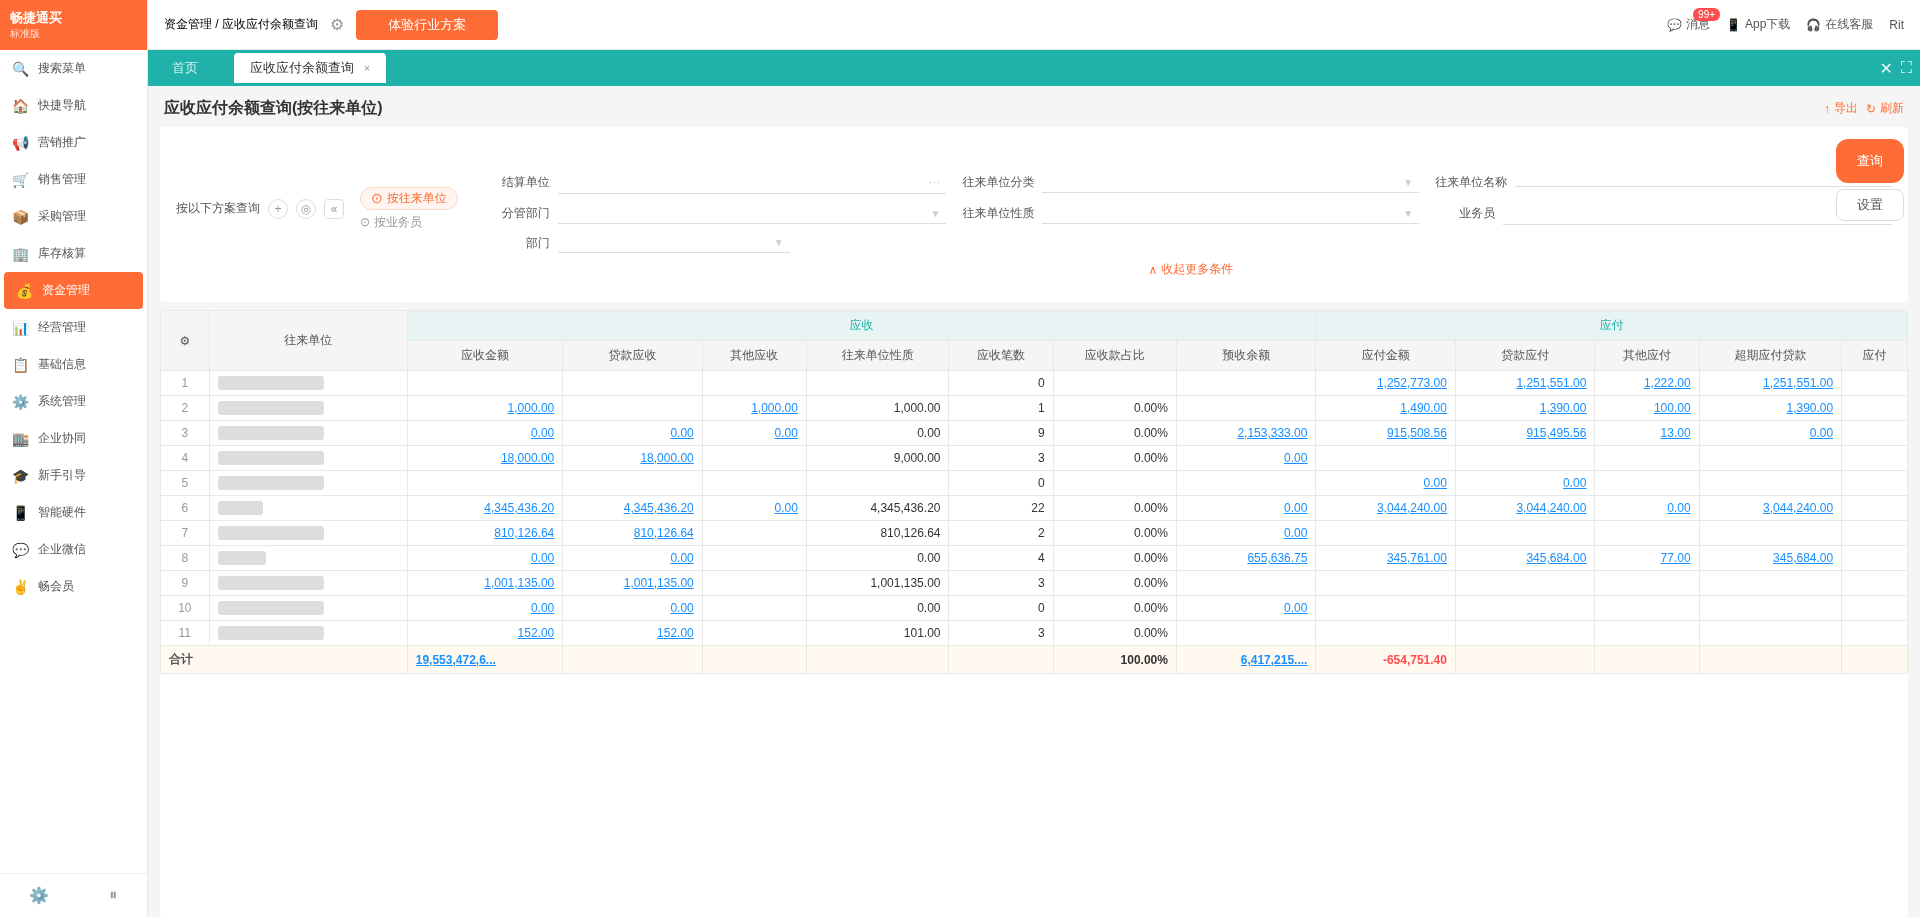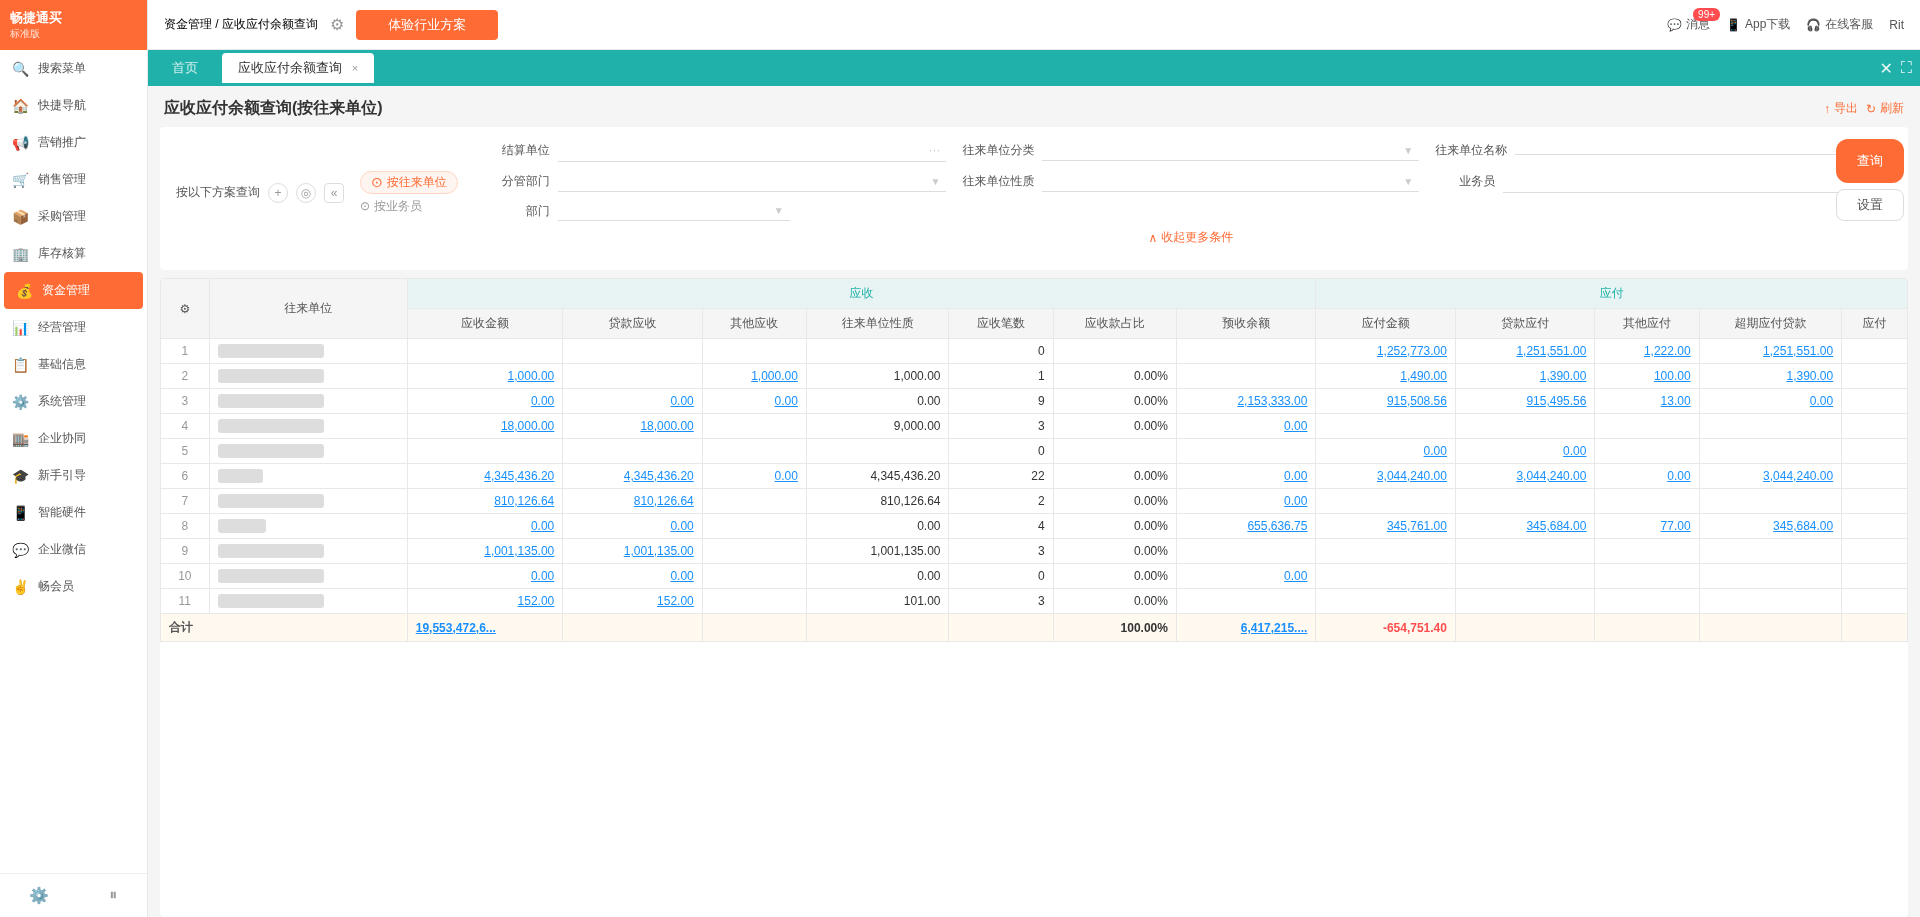--- a/index.html
+++ b/index.html
@@ -28,21 +28,21 @@
     .topbar-breadcrumb { color: #000000; font-size: 12px; display: flex; align-items: center; gap: 4px; }
     .topbar-gear { color: #999; cursor: pointer; font-size: 16px; }
     .topbar-solution-btn { background: #ff6b35; color: white; border: none; padding: 6px 32px; border-radius: 4px; cursor: pointer; font-size: 13px; }
     .topbar-right { margin-left: auto; display: flex; align-items: center; gap: 16px; }
     .topbar-msg { position: relative; display: flex; align-items: center; gap: 4px; color: #555; cursor: pointer; font-size: 12px; }
     .badge { background: #ff4d4f; color: white; border-radius: 6px; padding: 1px 5px; font-size: 10px; position: absolute; top: -8px; right: -10px; }
     .topbar-app, .topbar-service { display: flex; align-items: center; gap: 4px; color: #555; cursor: pointer; font-size: 12px; }
     .topbar-user { color: #555; font-size: 12px; }
 
     
-    .tabbar { height: 36px; background: #20b2aa; display: flex; align-items: center; padding: 0 8px; gap: 8px; }
+    .tabbar { height: 36px; background: #20b2aa; display: flex; align-items: center; padding: 0 8px; gap: 20px; }
     .tab { padding: 6px 16px; cursor: pointer; font-size: 13px; border-radius: 4px 4px 0 0; color: rgba(255,255,255,0.8); }
     .tab.active { background: #fff; color: #333; border-radius: 4px 4px 0 0; }
     .tab-close { margin-left: 6px; color: #999; font-size: 11px; cursor: pointer; }
     .tabbar-right { margin-left: auto; display: flex; gap: 8px; }
     .tabbar-icon { color: rgba(255,255,255,0.9); cursor: pointer; font-size: 16px; }
 
     
     .page-content { flex: 1; background: #f5f5f5; overflow: hidden; display: flex; flex-direction: column; }
 
     
@@ -244,21 +244,21 @@
               <div class="filter-scheme-tag">
                 <span style="color:#ff6b35; font-size:14px;">⊙</span>
                 <span>按往来单位</span>
               </div>
               <div class="filter-option">
                 <span>⊙</span>
                 <span>按业务员</span>
               </div>
             </div>
 
-            <div style="flex:1; margin-left: 24px;">
+            <div style="flex:1; margin-left: 24px; margin-top: 32px;">
               <div class="filter-rows">
                 <div class="filter-row">
                   <div class="filter-field">
                     <span class="filter-field-label">结算单位</span>
                     <div class="filter-input">
                       <span></span>
                       <span class="dots">···</span>
                     </div>
                   </div>
                   <div class="filter-field">

